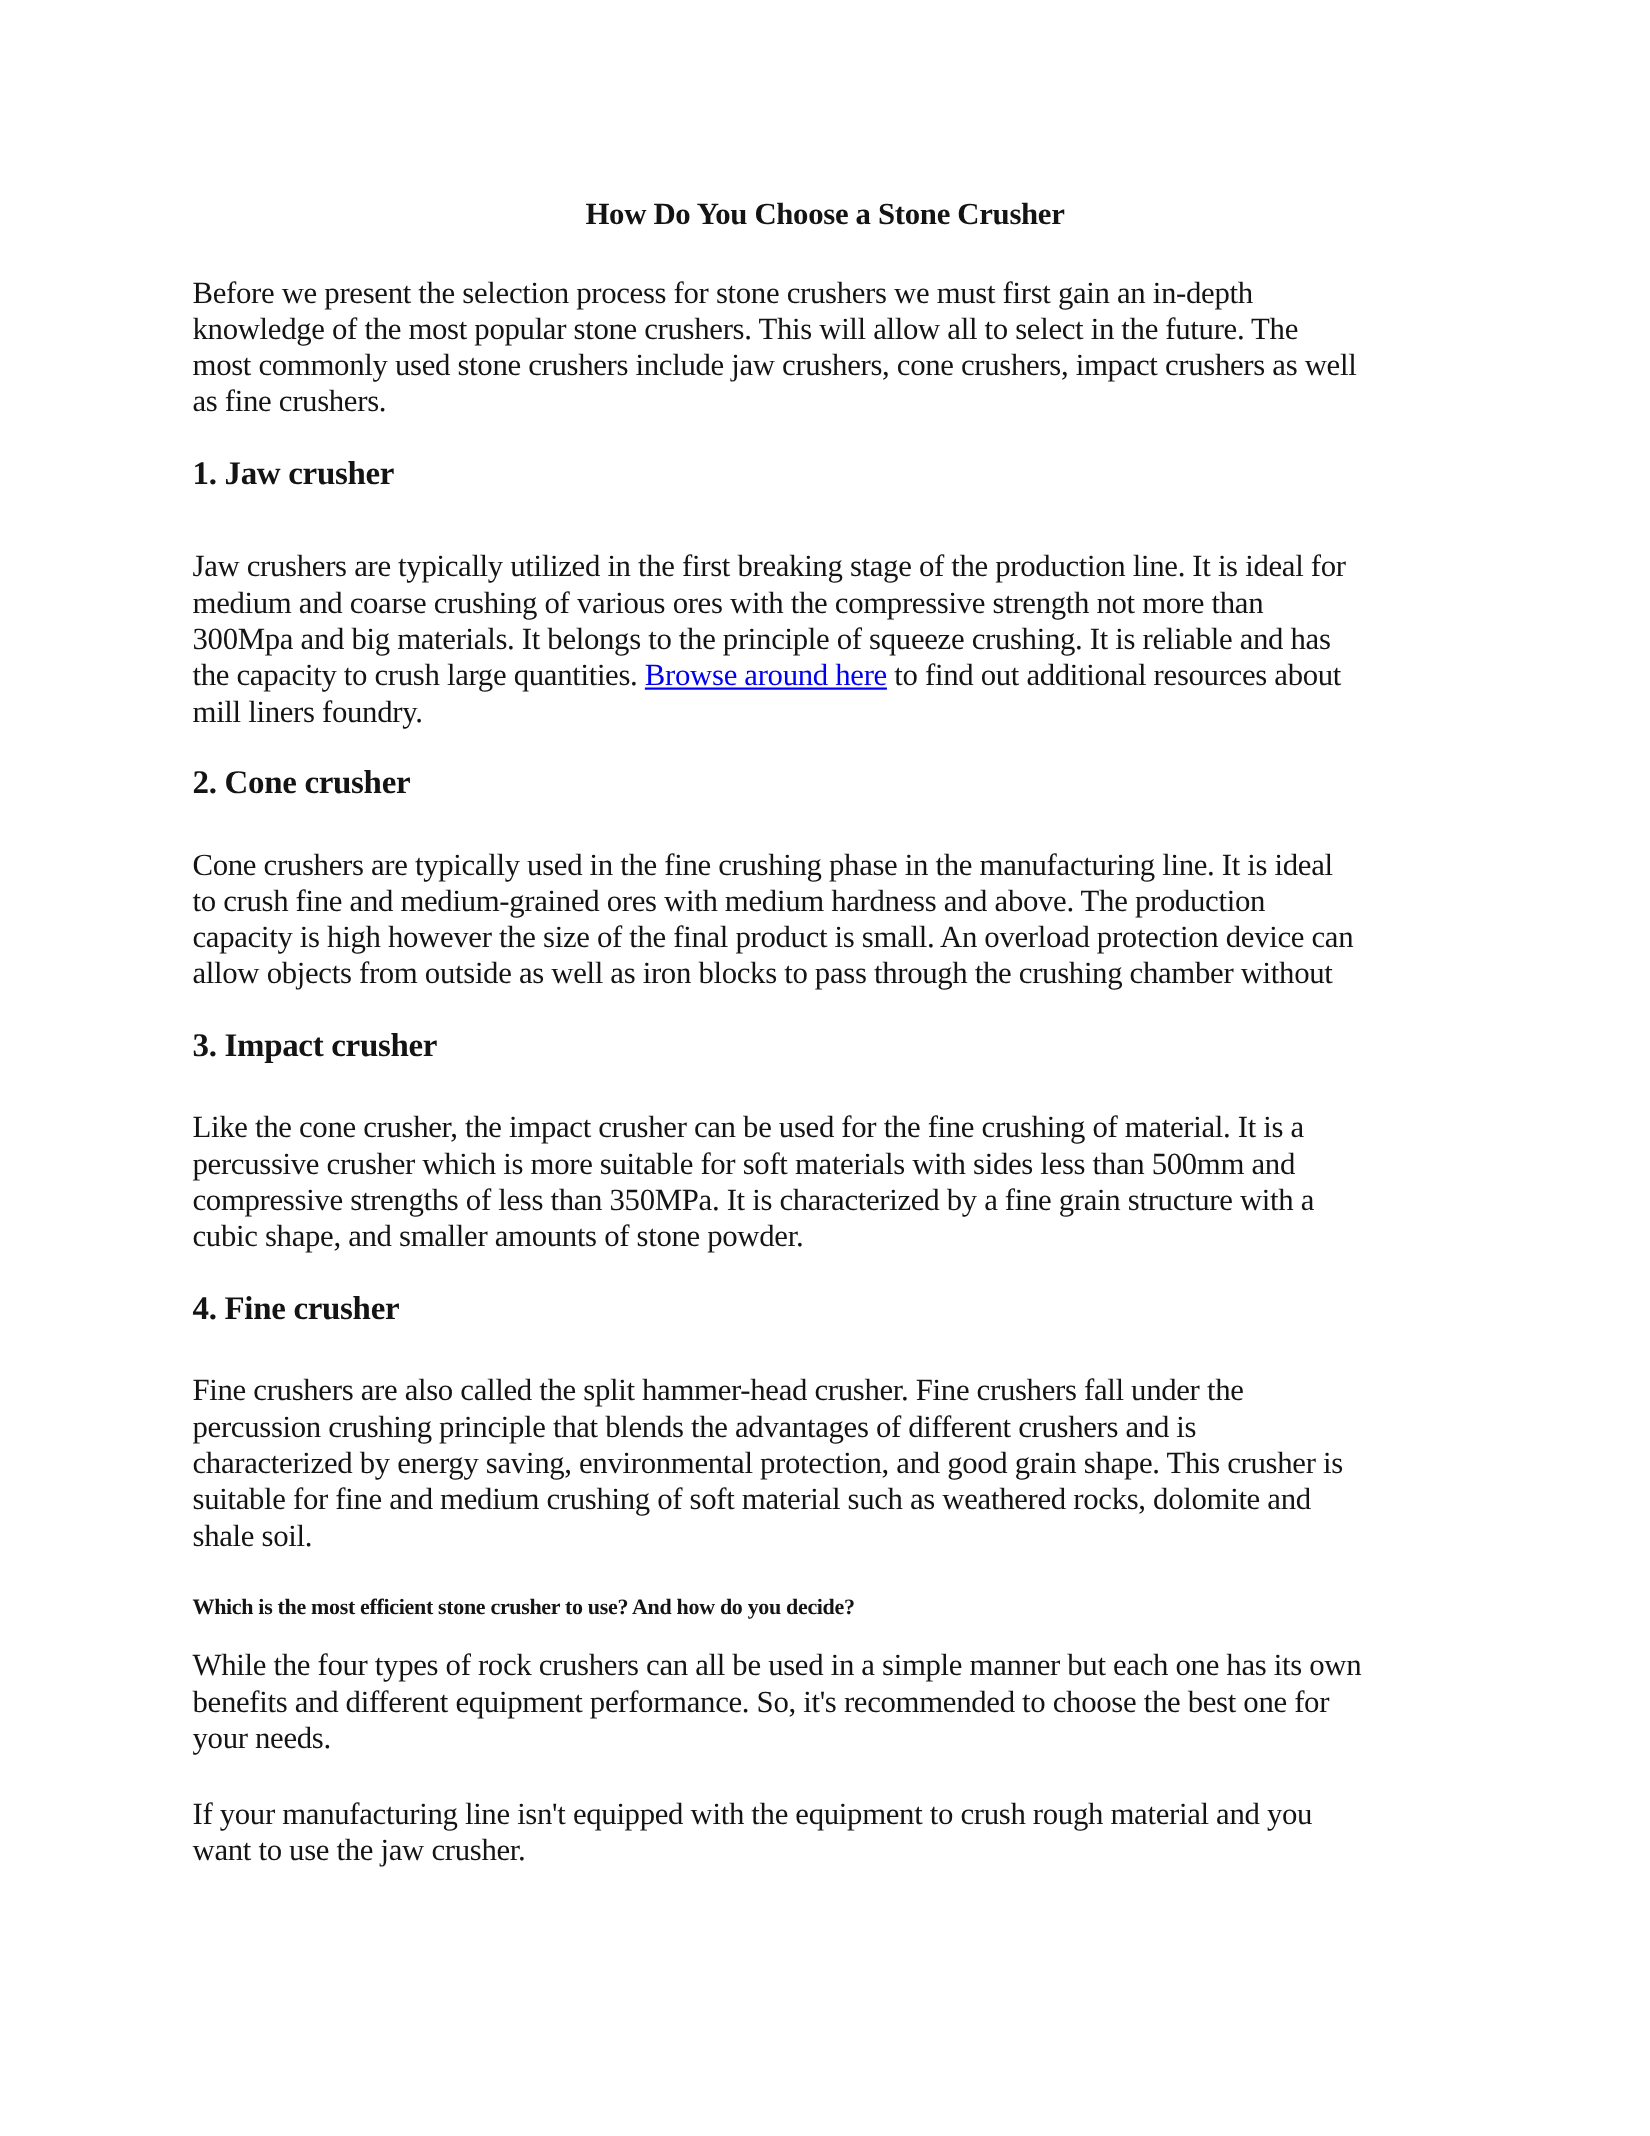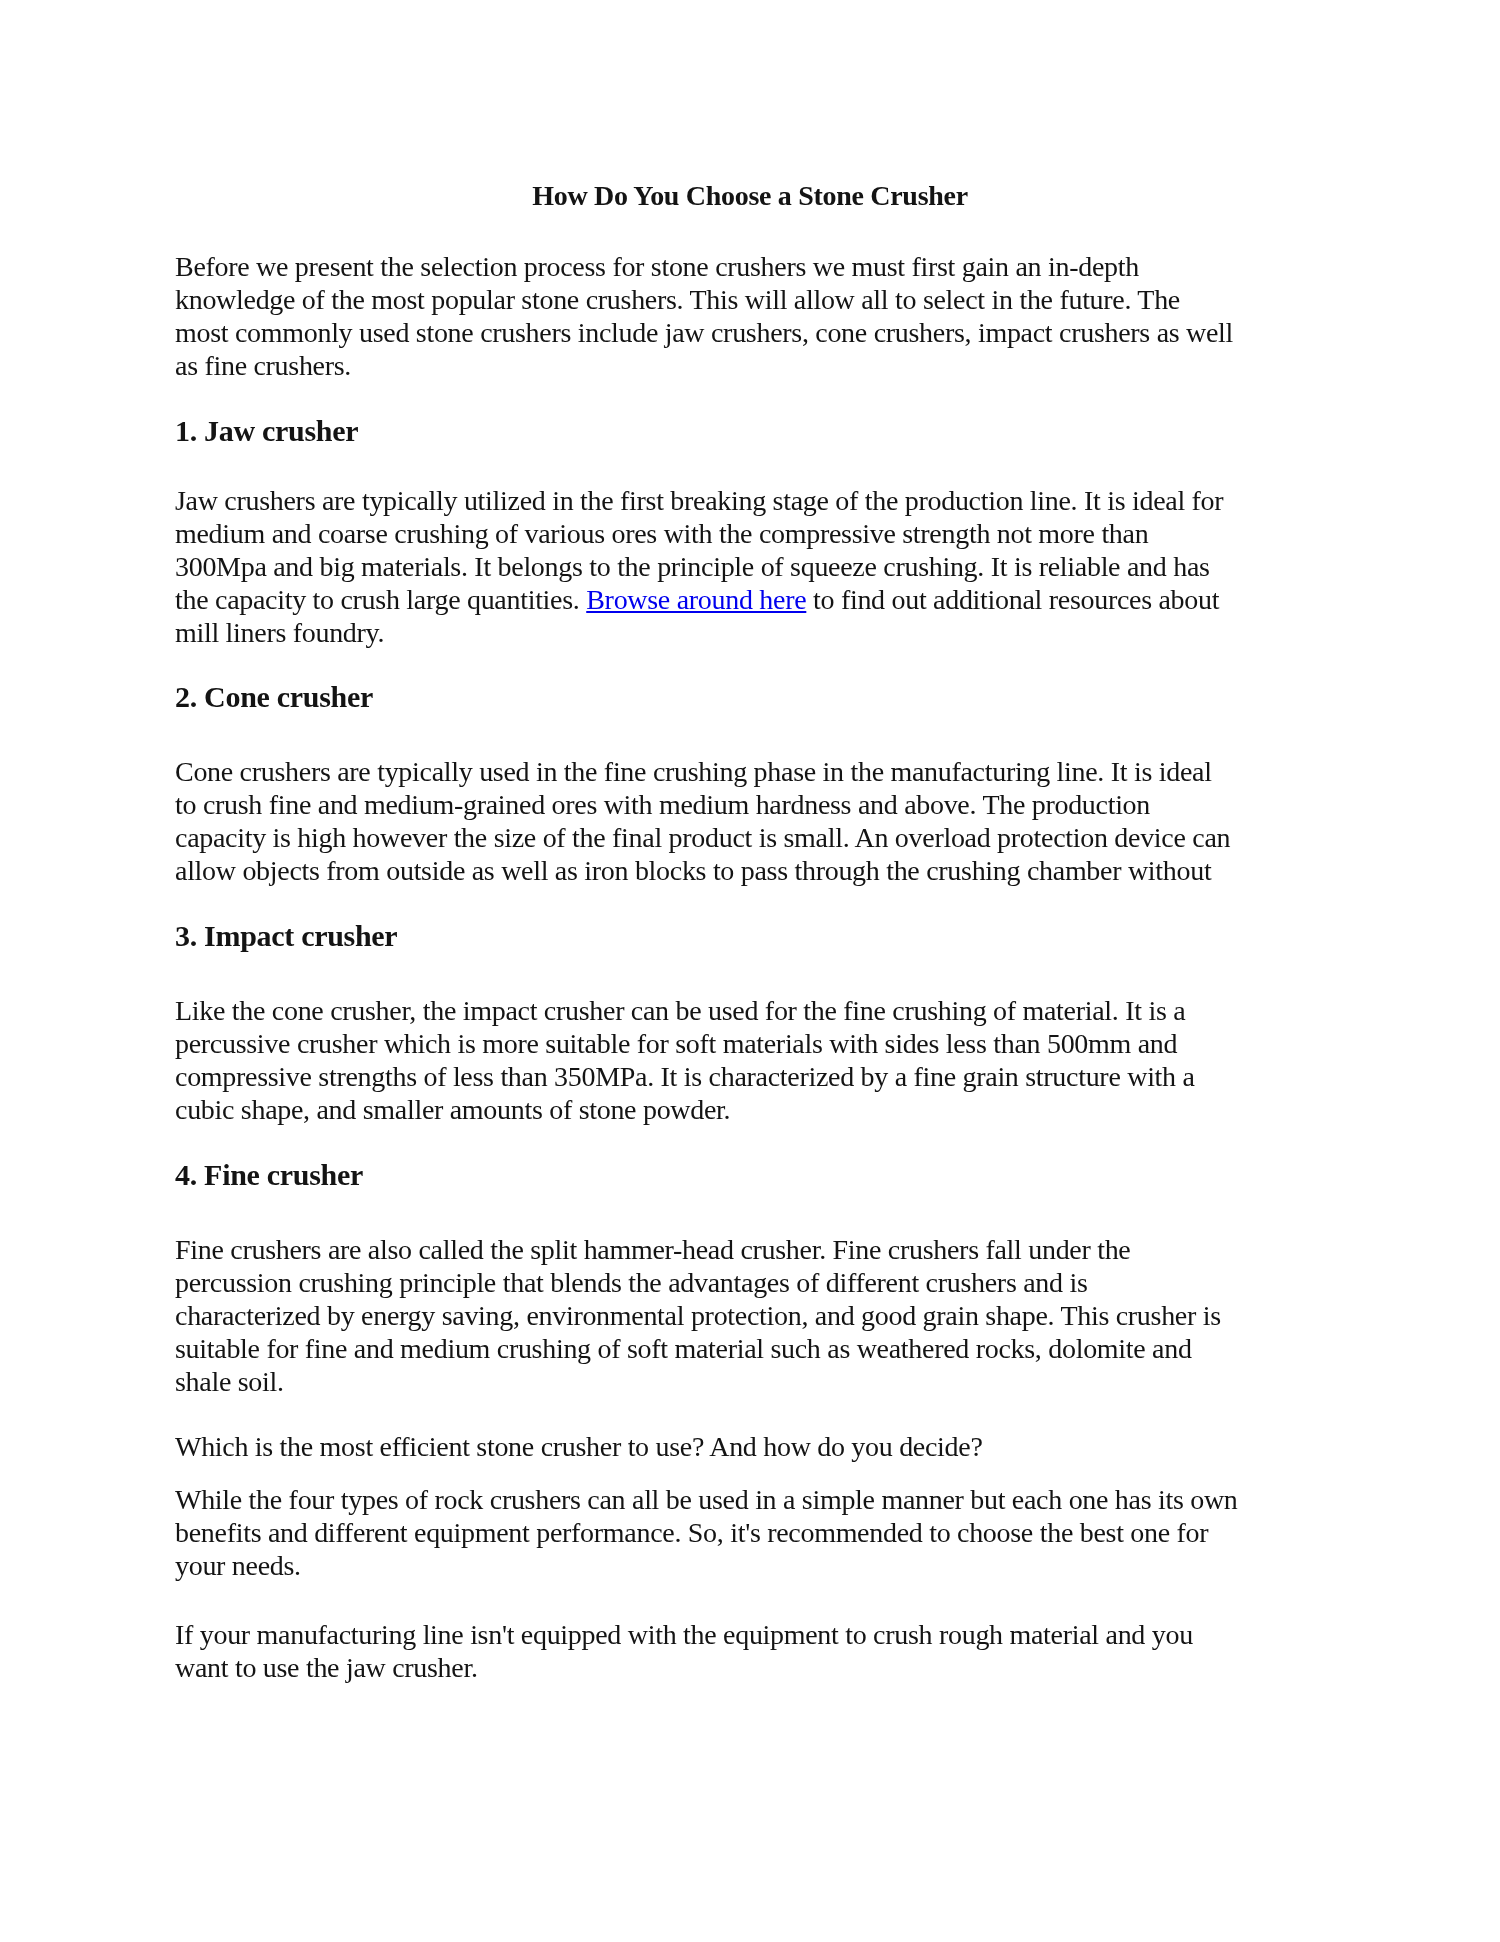--- a/index.html
+++ b/index.html
@@ -33,28 +33,28 @@
     font-weight: normal;
   }
   .para .line { white-space: pre; }
   .sec-heading {
     font-weight: bold;
     font-size: 30px;
     line-height: 35px;
     white-space: pre;
   }
   .q-heading {
-    font-weight: normal;
-    font-size: 28px;
+    font-weight: bold;
+    font-size: 20px;
     line-height: 33px;
     white-space: pre;
   }
   .p-intro   { margin-top: 33px; }
   .h-jaw     { margin-top: 31px; }
-  .p-jaw     { margin-top: 36px; }
+  .p-jaw     { margin-top: 51px; }
   .h-cone    { margin-top: 30px; }
   .p-cone    { margin-top: 41px; }
   .h-impact  { margin-top: 31px; }
   .p-impact  { margin-top: 41px; }
   .h-fine    { margin-top: 31px; }
   .p-fine    { margin-top: 41px; }
   .q-heading { margin-top: 32px; }
   .p-close1  { margin-top: 20px; }
   .p-close2  { margin-top: 36px; }
   .doc-link {

